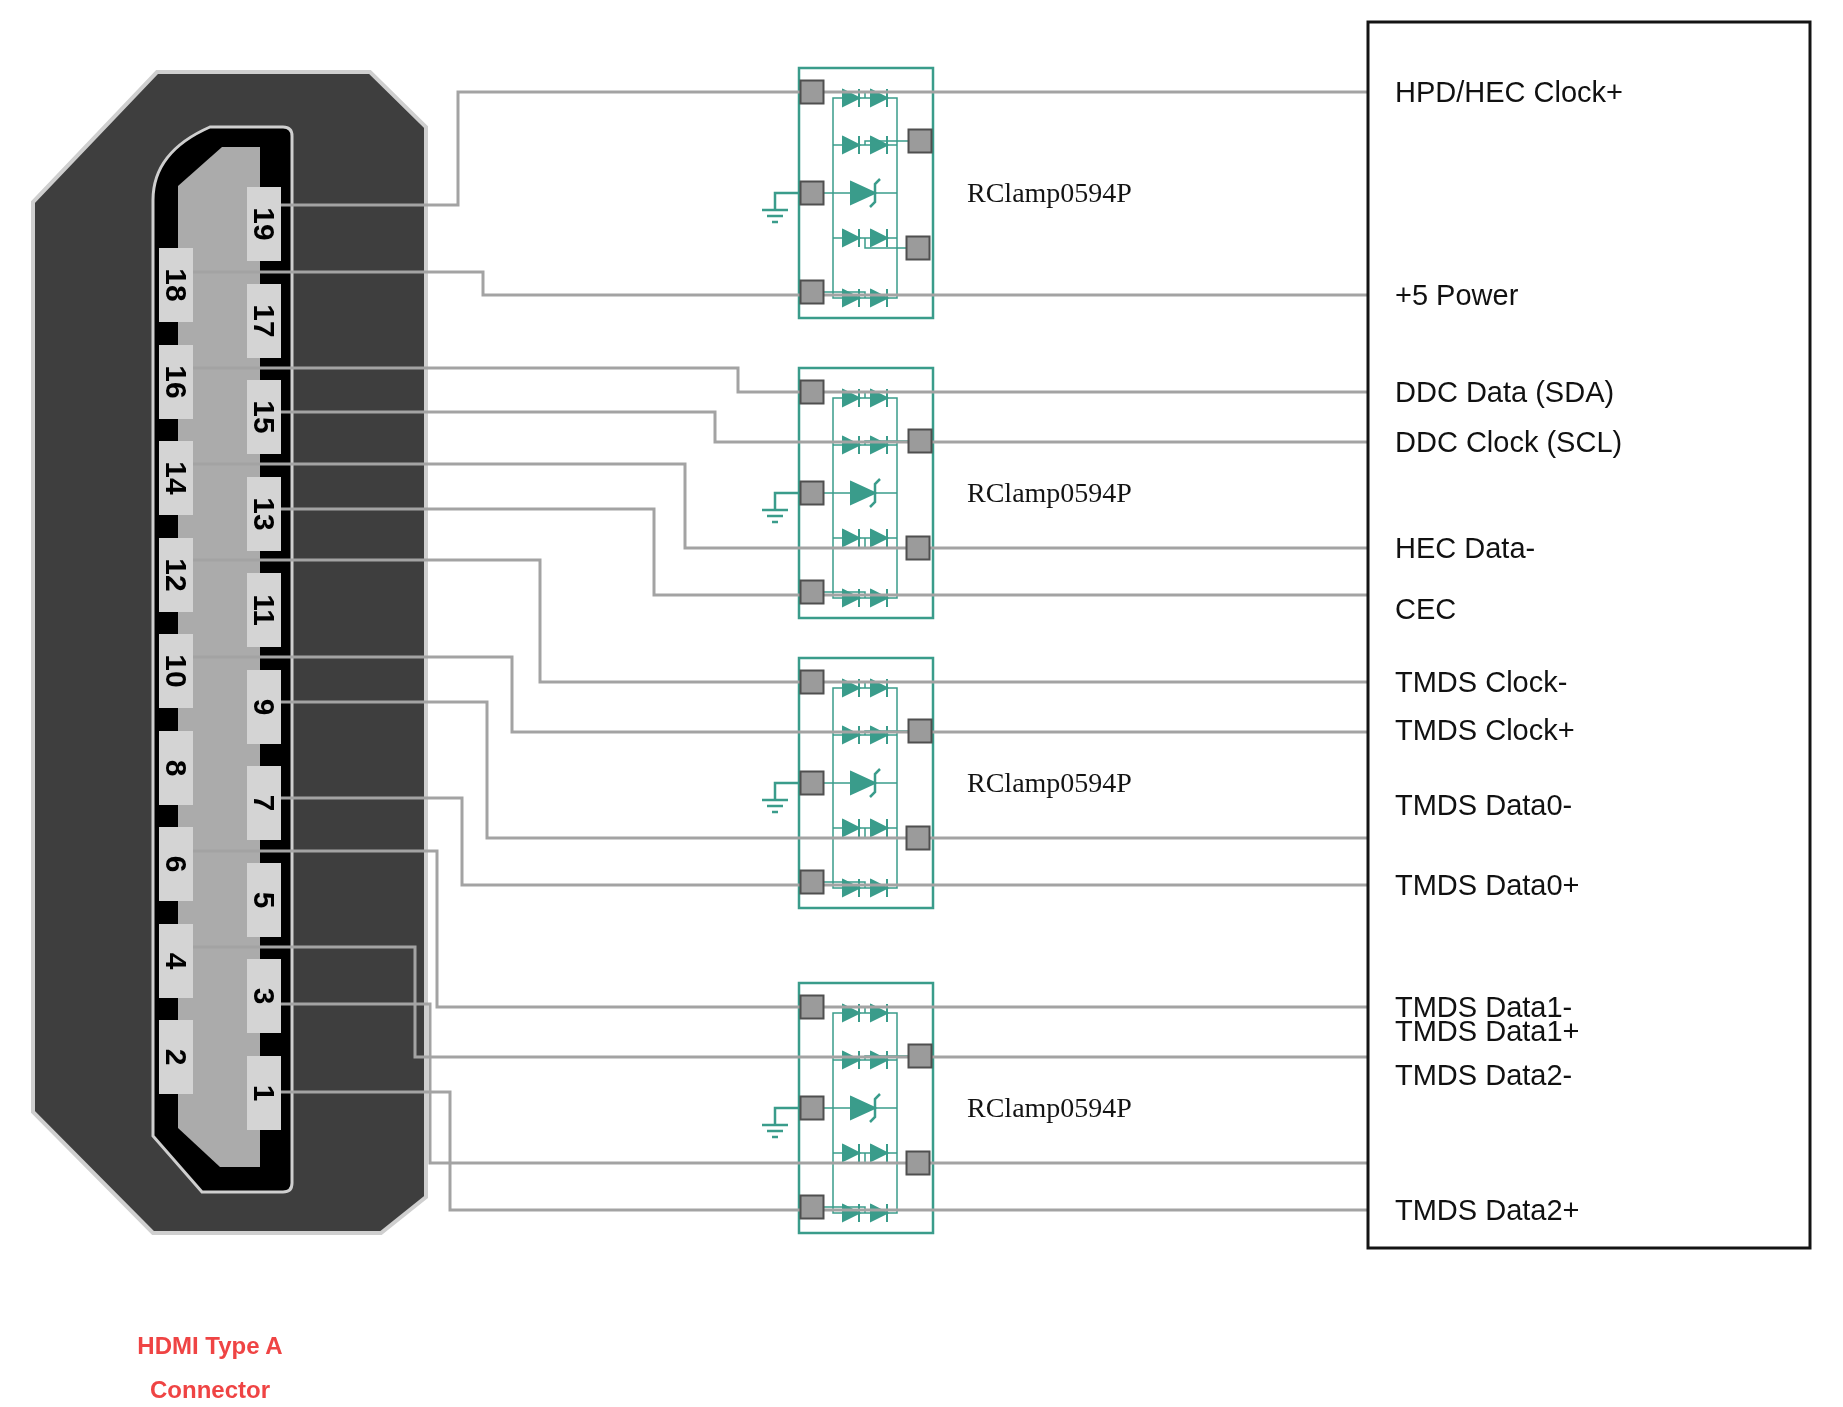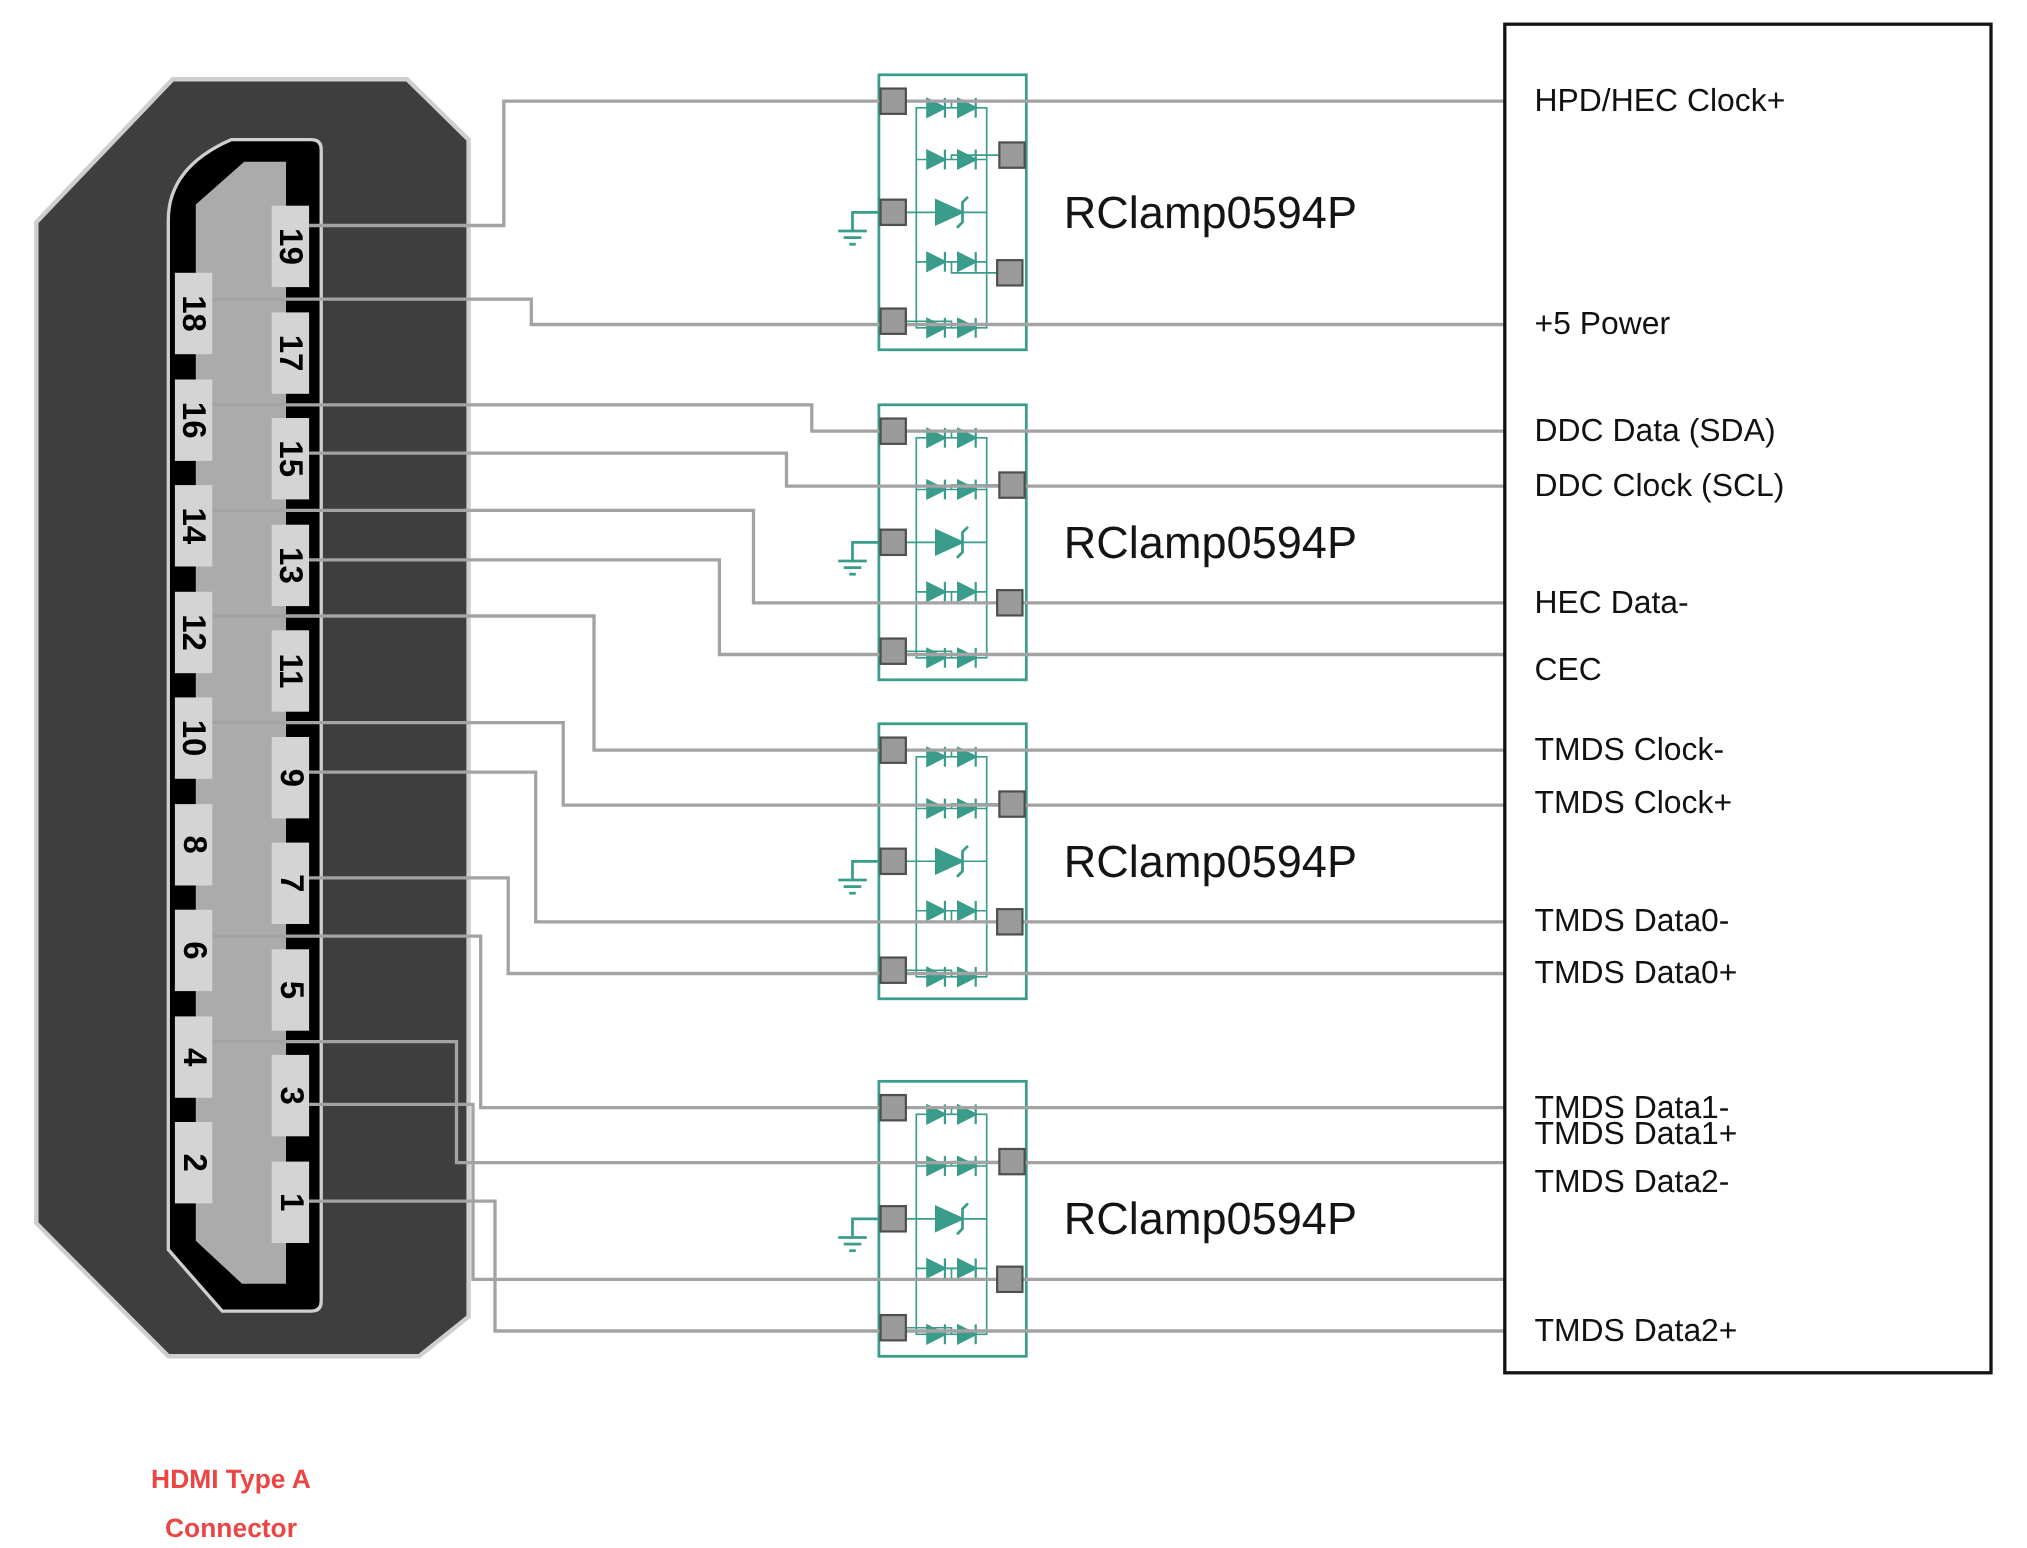--- a/index.html
+++ b/index.html
@@ -4,22 +4,22 @@
 <style>
   html,body{margin:0;padding:0;background:#fff;}
   #stage{position:relative;width:1843px;height:1407px;background:#ffffff;overflow:hidden;
          font-family:"Liberation Sans",sans-serif;}
   #schematic-svg{position:absolute;left:0;top:0;}
   .pin{position:absolute;width:34px;height:74px;background:#d4d4d4;
        display:flex;align-items:center;justify-content:center;}
   .pin span{transform:rotate(90deg);font-weight:bold;font-size:30px;color:#000;line-height:1;}
   .signal-label{position:absolute;left:1395px;font-size:29px;color:#111;
                 white-space:nowrap;line-height:34px;}
-  .clamp-label{position:absolute;left:967px;font-size:41px;color:#141414;
-               white-space:nowrap;line-height:38px;}
+  .clamp-label{position:absolute;left:967px;font-size:28px;color:#141414;
+               white-space:nowrap;line-height:38px;font-family:Liberation Serif, serif;}
   .caption{position:absolute;left:60px;top:1297px;width:300px;text-align:center;
            font-size:24px;font-weight:bold;color:#ef4444;line-height:44px;margin-top:27px;}
 </style>
 </head>
 <body>
 
 <div id="stage">
 
   <svg id="schematic-svg" width="1843" height="1407" viewBox="0 0 1843 1407">
     <defs>
@@ -163,21 +163,21 @@
     </div>
 
   <div class="signal-label" style="top:75px">HPD/HEC Clock+</div>
   <div class="signal-label" style="top:278px">+5 Power</div>
   <div class="signal-label" style="top:375px">DDC Data (SDA)</div>
   <div class="signal-label" style="top:425px">DDC Clock (SCL)</div>
   <div class="signal-label" style="top:531px">HEC Data-</div>
   <div class="signal-label" style="top:592px">CEC</div>
   <div class="signal-label" style="top:665px">TMDS Clock-</div>
   <div class="signal-label" style="top:713px">TMDS Clock+</div>
-  <div class="signal-label" style="top:820px">TMDS Data0-</div>
+  <div class="signal-label" style="top:788px">TMDS Data0-</div>
   <div class="signal-label" style="top:868px">TMDS Data0+</div>
   <div class="signal-label" style="top:990px">TMDS Data1-</div>
   <div class="signal-label" style="top:1014px">TMDS Data1+</div>
   <div class="signal-label" style="top:1058px">TMDS Data2-</div>
   <div class="signal-label" style="top:1193px">TMDS Data2+</div>
 
   <div class="clamp-label" style="top:174px">RClamp0594P</div>
   <div class="clamp-label" style="top:474px">RClamp0594P</div>
   <div class="clamp-label" style="top:764px">RClamp0594P</div>
   <div class="clamp-label" style="top:1089px">RClamp0594P</div>

